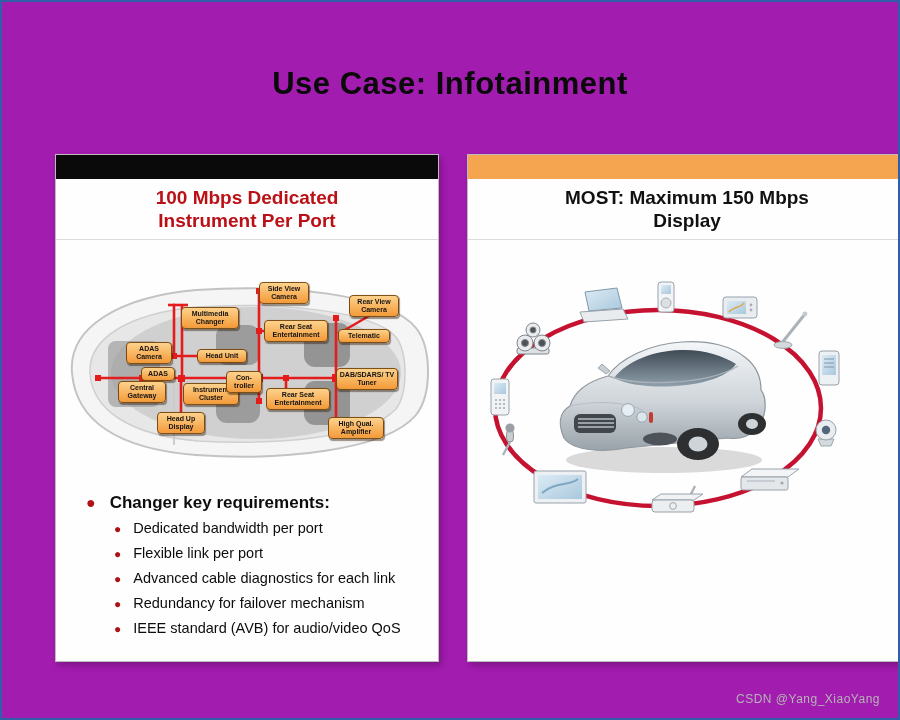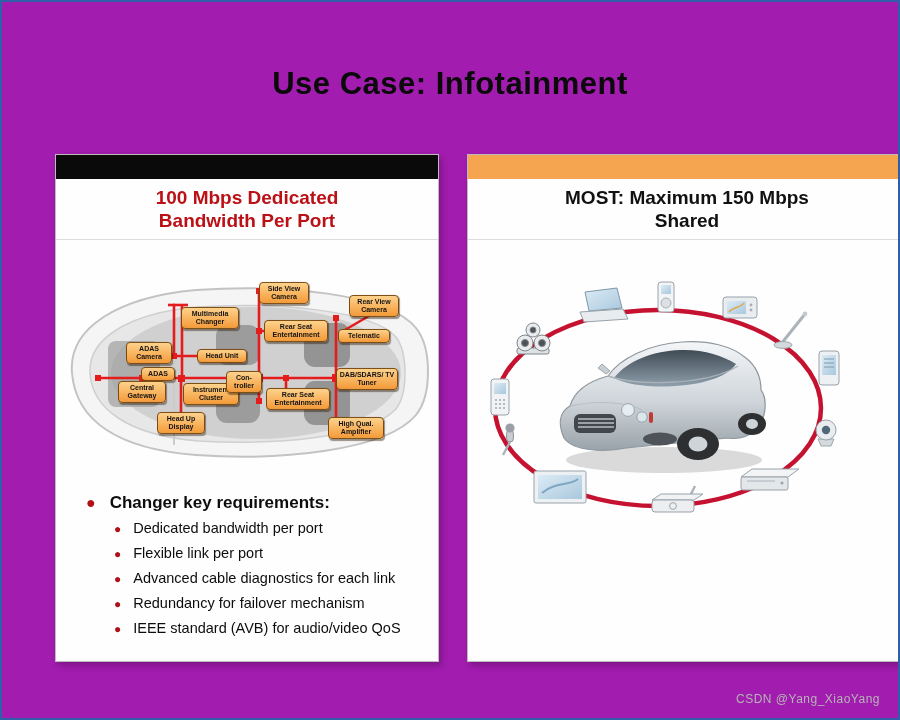--- a/index.html
+++ b/index.html
@@ -63,21 +63,21 @@
 <body>
 
 <div class="page">
 
   <h1 class="main-title">Use Case: Infotainment</h1>
 
   <div class="panel panel-left">
     <div class="header-bar black"></div>
     <div class="panel-title red">
       <span>100 Mbps Dedicated</span>
-      <span>Bandwidth Per Port</span>
+      <span>Instrument Per Port</span>
     </div>
 
     <div class="diagram">
       <svg width="384" height="202" viewBox="0 0 384 202">
 
         <path d="M 16,100 C 12,55 62,24 140,17 C 225,11 332,20 360,55 C 376,75 376,122 360,142 C 330,178 222,188 140,182 C 62,176 20,148 16,100 Z" fill="#f5f5f5" stroke="#c3c3c3" stroke-width="2"></path>
         <path d="M 34,100 C 32,66 72,40 142,34 C 215,29 315,36 340,64 C 352,80 352,120 340,136 C 312,166 215,172 142,168 C 72,162 36,136 34,100 Z" fill="#e7e7e7" stroke="#cfcfcf" stroke-width="1.5"></path>
         <ellipse cx="200" cy="100" rx="145" ry="66" fill="#bdbdbd" opacity="0.55"></ellipse>
 
         <rect x="160" y="52" width="44" height="40" rx="11" fill="#8f8f8f" opacity="0.8"></rect>
@@ -163,21 +163,21 @@
         <span class="dot">●</span>
         <span>IEEE standard (AVB) for audio/video QoS</span>
       </div>
     </div>
   </div>
 
   <div class="panel panel-right">
     <div class="header-bar orange"></div>
     <div class="panel-title dark">
       <span>MOST: Maximum 150 Mbps</span>
-      <span>Shared</span>
+      <span>Display</span>
     </div>
 
     <div class="figure">
       <svg width="390" height="422" viewBox="0 0 390 422">
         <defs>
           <linearGradient id="silver" x1="0" y1="0" x2="0" y2="1">
             <stop offset="0" stop-color="#f4f6f8"></stop>
               <stop offset="0.55" stop-color="#cfd5da"></stop>
               <stop offset="1" stop-color="#9aa3aa"></stop>
           </linearGradient>

